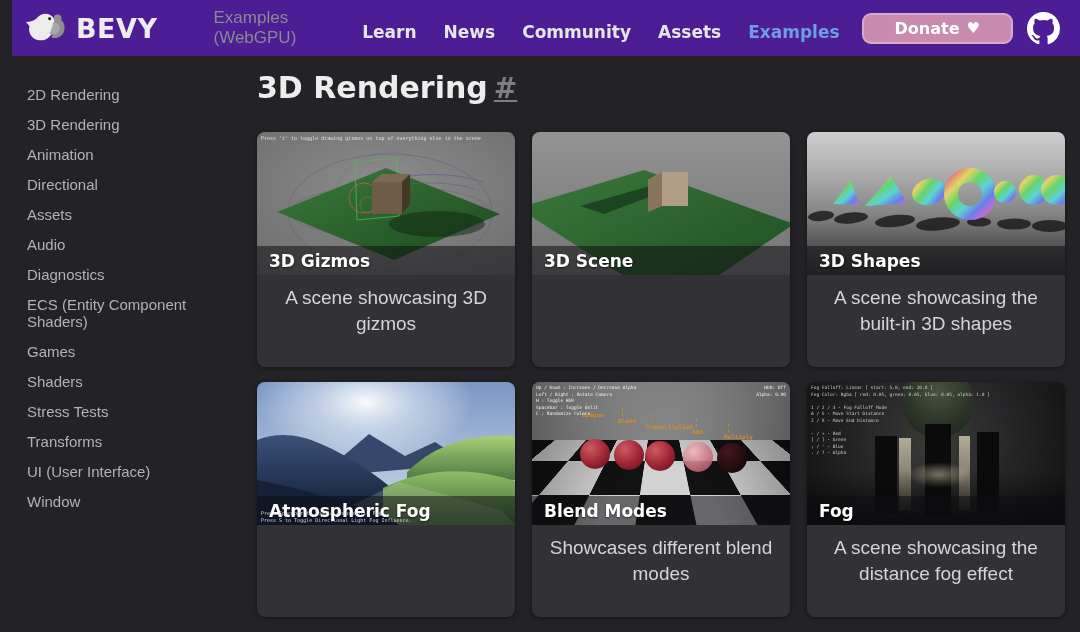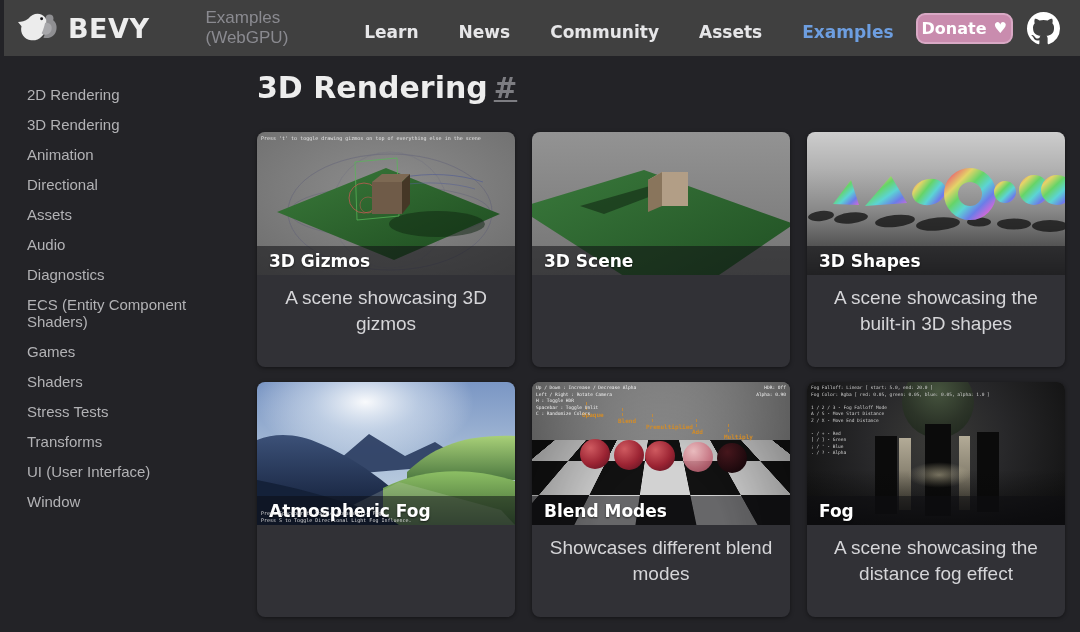--- a/index.html
+++ b/index.html
@@ -6,43 +6,43 @@
   html,body { width:1080px; height:632px; overflow:hidden; }
   body {
     background:#232327;
     font-family:"Liberation Sans", sans-serif;
     color:#e8e8e8;
     position:relative;
   }
 
   
   .header {
-    position:absolute; top:0; left:4px; right:0; height:56px;
-    background:#404040;
+    position:absolute; top:0; left:12px; right:0; height:56px;
+    background:#4c1d95;
     display:flex; align-items:center;
     padding:0 20px 0 14px;
   }
   .brand { display:flex; align-items:center; gap:8px; cursor:pointer; }
   .brand-name {
     font-family:"DejaVu Sans", sans-serif;
     font-weight:800; font-size:27px; letter-spacing:.5px; color:#ededed;
   }
   .brand-sub { color:#8a8a90; font-size:17px; margin-left:8px; font-weight:400;padding-left:48px; }
-  .nav { margin-left:auto; display:flex; align-items:flex-start; gap:40px;margin-top:7px; }
+  .nav { margin-left:auto; display:flex; align-items:flex-start; gap:27px;margin-top:7px; }
   .nav a {
     color:#e6e6e8; text-decoration:none; font-size:17px; font-weight:700;
     font-family:"DejaVu Sans", sans-serif; cursor:pointer;
   }
   .nav a.active { color:#6d9ee0; }
   .donate-btn {
     margin-left:22px;
     background:#c98cae; border:2px solid #d9a9c5; border-radius:9px;
     color:#fff; font-weight:700; font-size:16px;
     font-family:"DejaVu Sans", sans-serif;
-    padding:4px 4px; display:flex; align-items:center; gap:7px; cursor:pointer;
+    padding:4px 31px; display:flex; align-items:center; gap:7px; cursor:pointer;
   }
   .donate-btn .heart { font-size:15px; line-height:1; }
   .github-link { margin-left:14px; width:33px; height:33px; cursor:pointer; display:flex; }
 
   
   .sidebar {
     position:absolute; top:56px; left:0; width:255px; bottom:0;
     padding:30px 30px 0 27px;
   }
   .sidebar ul { list-style:none; }

